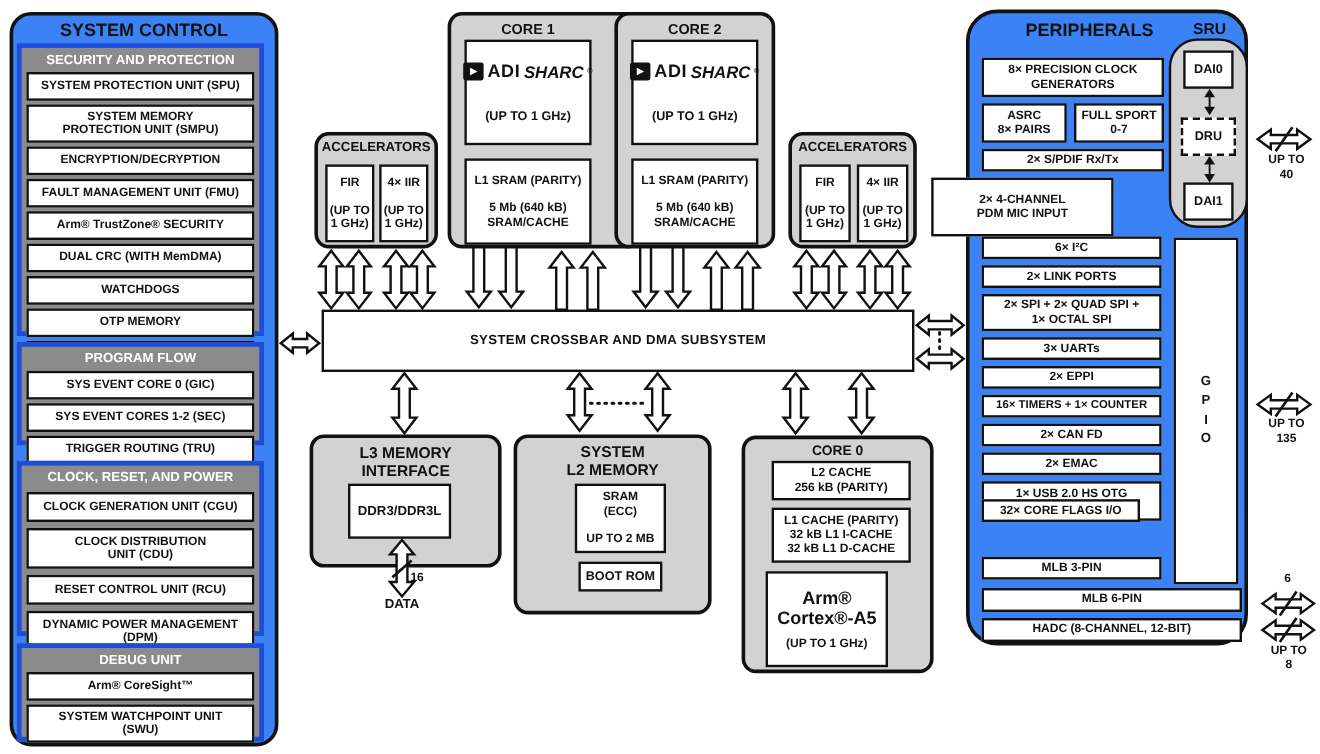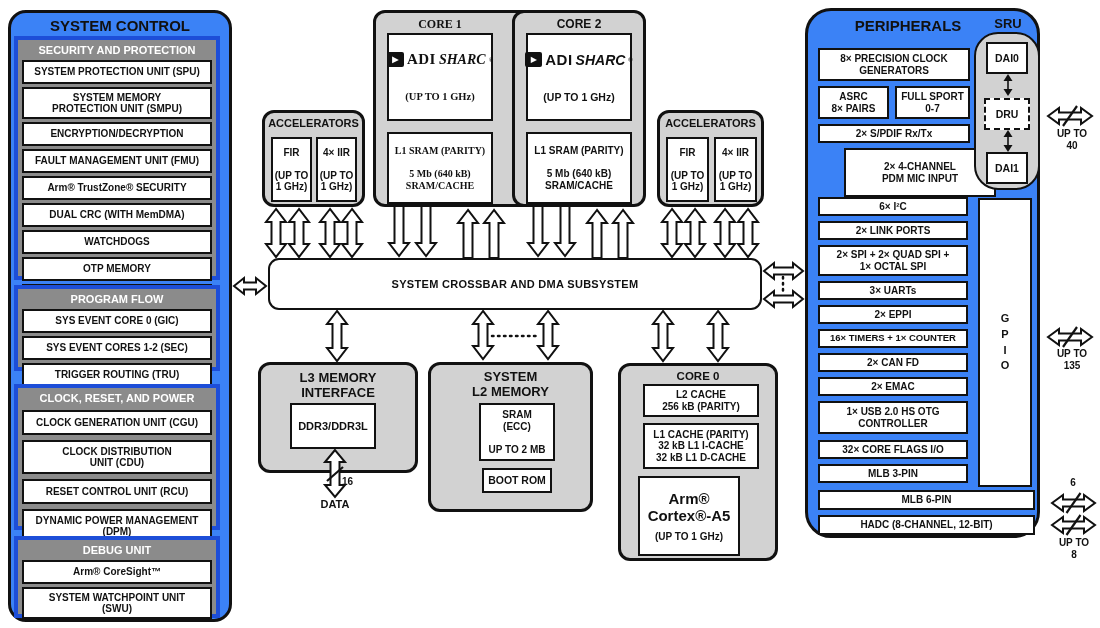--- a/index.html
+++ b/index.html
@@ -78,21 +78,21 @@
     <div class="abs wbox" style="left:6px;top:24px;width:41px;height:65px;font-size:10px;">FIR
 
 (UP TO
 1 GHz)</div>
     <div class="abs wbox" style="left:51px;top:24px;width:41px;height:65px;font-size:10px;">4× IIR
 
 (UP TO
 1 GHz)</div>
   </div>
 
-  <div class="abs panel-sm" style="left:373px;top:10px;width:162px;height:197px;font-family:Liberation Serif, serif;">
+  <div class="abs panel-sm" style="left:373px;top:10px;width:162px;height:197px;">
     <div class="abs ttl" style="left:0;top:4px;width:128px;font-size:12px;">CORE 1</div>
     <div class="abs wbox" style="left:11px;top:20px;width:106px;height:88px;flex-direction:column;">
       <div class="logo-row">
         <span class="logo-sq">▶</span>
         <span class="logo-adi">ADI</span>
         <span class="logo-sharc">SHARC</span>
         <span class="logo-reg">®</span>
       </div>
       <div style="font-size:10.5px;margin-top:22px;">(UP TO 1 GHz)</div>
     </div>
@@ -124,21 +124,21 @@
     <div class="abs wbox" style="left:6px;top:24px;width:43px;height:65px;font-size:10px;">FIR
 
 (UP TO
 1 GHz)</div>
     <div class="abs wbox" style="left:54px;top:24px;width:43px;height:65px;font-size:10px;">4× IIR
 
 (UP TO
 1 GHz)</div>
   </div>
 
-  <div class="abs wbox" style="left:268px;top:258px;width:494px;height:52px;font-size:11px;letter-spacing:0.3px;border-radius:11px;">SYSTEM CROSSBAR AND DMA SUBSYSTEM</div>
+  <div class="abs wbox" style="left:268px;top:258px;width:494px;height:52px;font-size:11px;letter-spacing:0.3px;">SYSTEM CROSSBAR AND DMA SUBSYSTEM</div>
 
   <div class="abs panel-sm" style="left:258px;top:362px;width:160px;height:111px;">
     <div class="abs ttl" style="left:0;top:6px;width:154px;font-size:13px;line-height:1.15;">L3 MEMORY
 INTERFACE</div>
     <div class="abs wbox" style="left:29px;top:38px;width:86px;height:46px;font-size:11px;">DDR3/DDR3L</div>
   </div>
   <div class="abs lbl" style="left:342px;top:476px;width:24px;font-size:10px;text-align:left;">16</div>
   <div class="abs lbl" style="left:310px;top:498px;width:50px;font-size:11px;">DATA</div>
 
   <div class="abs panel-sm" style="left:428px;top:362px;width:165px;height:150px;">
@@ -169,35 +169,35 @@
     <div class="abs ttl" style="left:0;top:6px;width:200px;font-size:15px;">PERIPHERALS</div>
   </div>
 
   <div class="abs wbox pitem" style="left:818px;top:48px;width:152px;height:33px;">8× PRECISION CLOCK
 GENERATORS</div>
   <div class="abs wbox pitem" style="left:818px;top:86px;width:71px;height:33px;">ASRC
 8× PAIRS</div>
   <div class="abs wbox pitem" style="left:895px;top:86px;width:75px;height:33px;">FULL SPORT
 0-7</div>
   <div class="abs wbox pitem" style="left:818px;top:124px;width:152px;height:19px;">2× S/PDIF Rx/Tx</div>
-  <div class="abs wbox pitem" style="left:844px;top:148px;width:152px;height:49px;">2× 4-CHANNEL
+  <div class="abs wbox pitem" style="left:776px;top:148px;width:152px;height:49px;">2× 4-CHANNEL
 PDM MIC INPUT</div>
 
   <div class="abs wbox pitem" style="left:818px;top:197px;width:150px;height:19px;">6× I²C</div>
   <div class="abs wbox pitem" style="left:818px;top:221px;width:150px;height:19px;">2× LINK PORTS</div>
   <div class="abs wbox pitem" style="left:818px;top:245px;width:150px;height:31px;">2× SPI + 2× QUAD SPI +
 1× OCTAL SPI</div>
   <div class="abs wbox pitem" style="left:818px;top:281px;width:150px;height:19px;">3× UARTs</div>
   <div class="abs wbox pitem" style="left:818px;top:305px;width:150px;height:19px;">2× EPPI</div>
   <div class="abs wbox" style="left:818px;top:329px;width:150px;height:19px;font-size:9.5px;">16× TIMERS + 1× COUNTER</div>
   <div class="abs wbox pitem" style="left:818px;top:353px;width:150px;height:19px;">2× CAN FD</div>
   <div class="abs wbox pitem" style="left:818px;top:377px;width:150px;height:19px;">2× EMAC</div>
   <div class="abs wbox pitem" style="left:818px;top:401px;width:150px;height:33px;">1× USB 2.0 HS OTG
 CONTROLLER</div>
-  <div class="abs wbox pitem" style="left:818px;top:440px;width:150px;height:19px;">32× CORE FLAGS I/O</div>
+  <div class="abs wbox pitem" style="left:818px;top:416px;width:132px;height:19px;">32× CORE FLAGS I/O</div>
   <div class="abs wbox pitem" style="left:818px;top:464px;width:150px;height:19px;">MLB 3-PIN</div>
 
   <div class="abs wbox pitem" style="left:818px;top:490px;width:217px;height:20px;">MLB 6-PIN</div>
   <div class="abs wbox pitem" style="left:818px;top:515px;width:217px;height:20px;">HADC (8-CHANNEL, 12-BIT)</div>
 
   <div class="abs wbox" style="left:978px;top:198px;width:54px;height:289px;font-size:11px;line-height:1.45;">G
 P
 I
 O</div>
 

